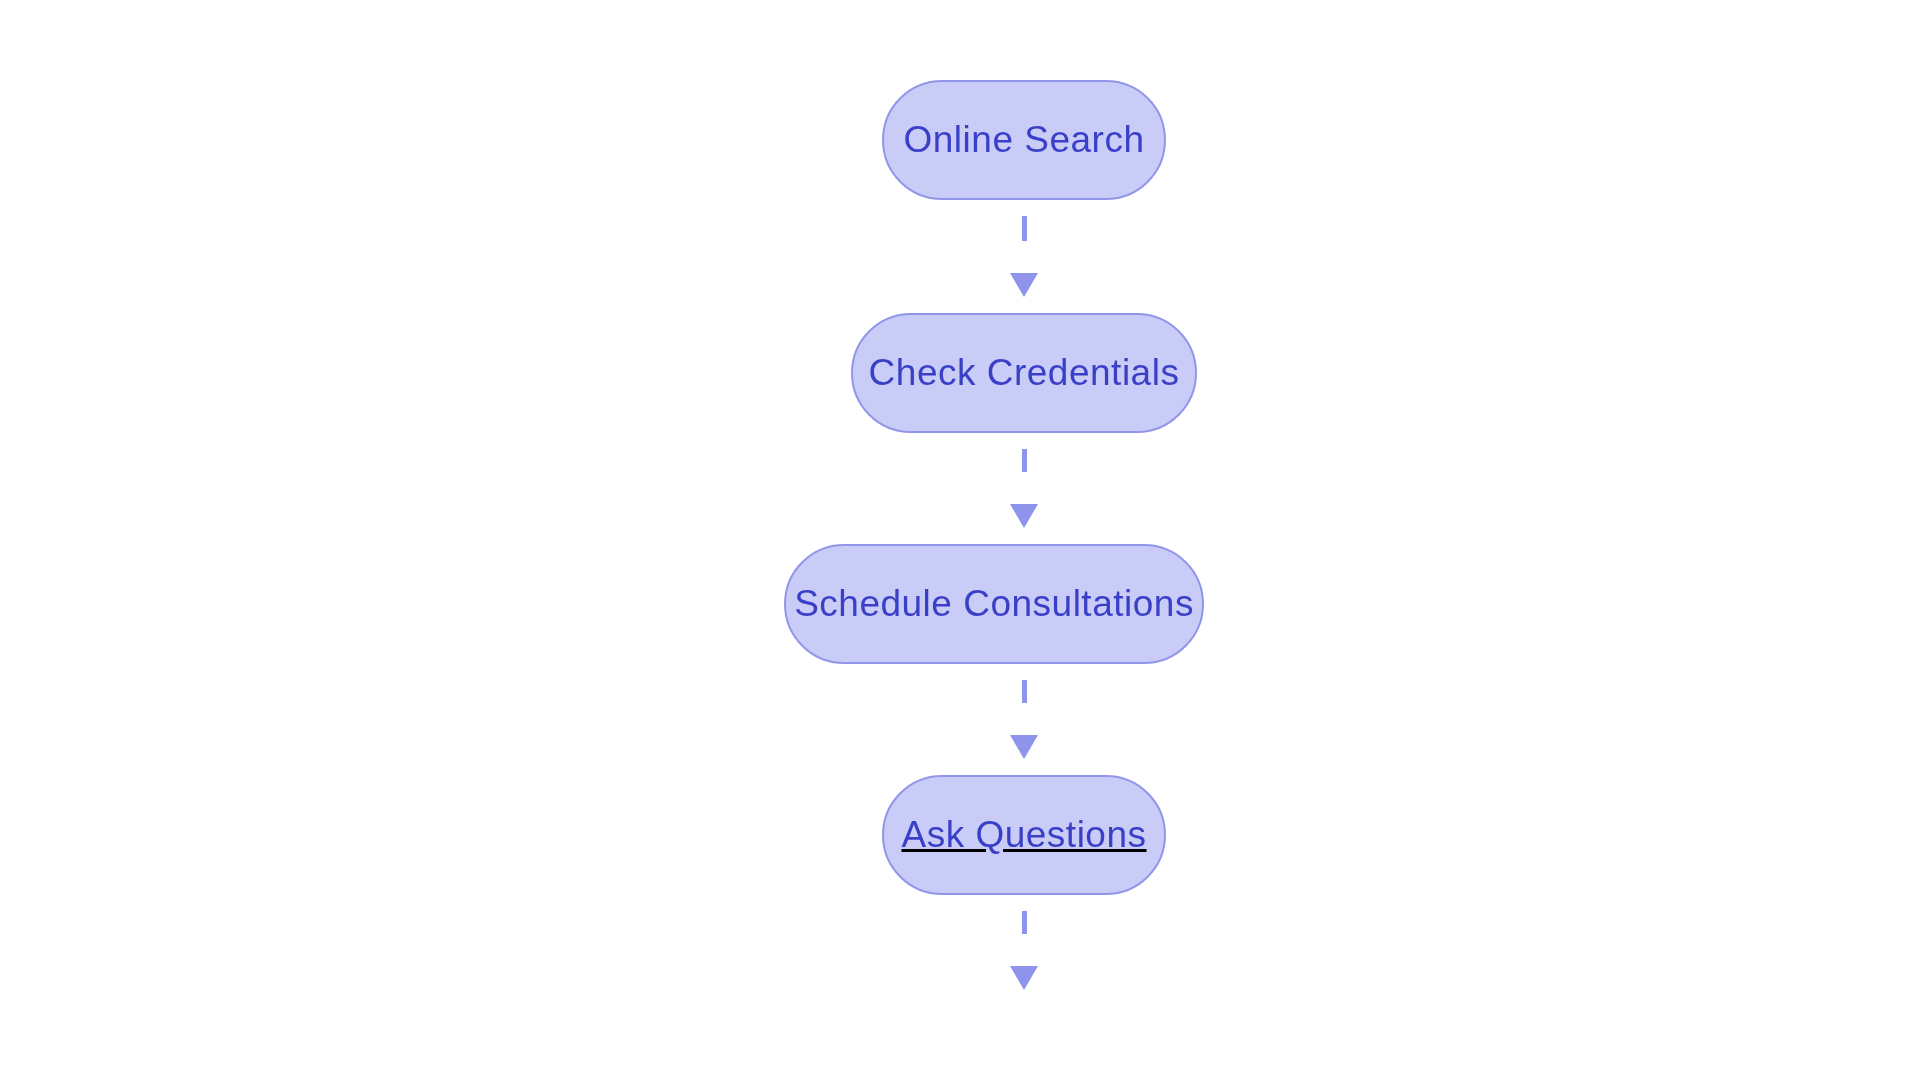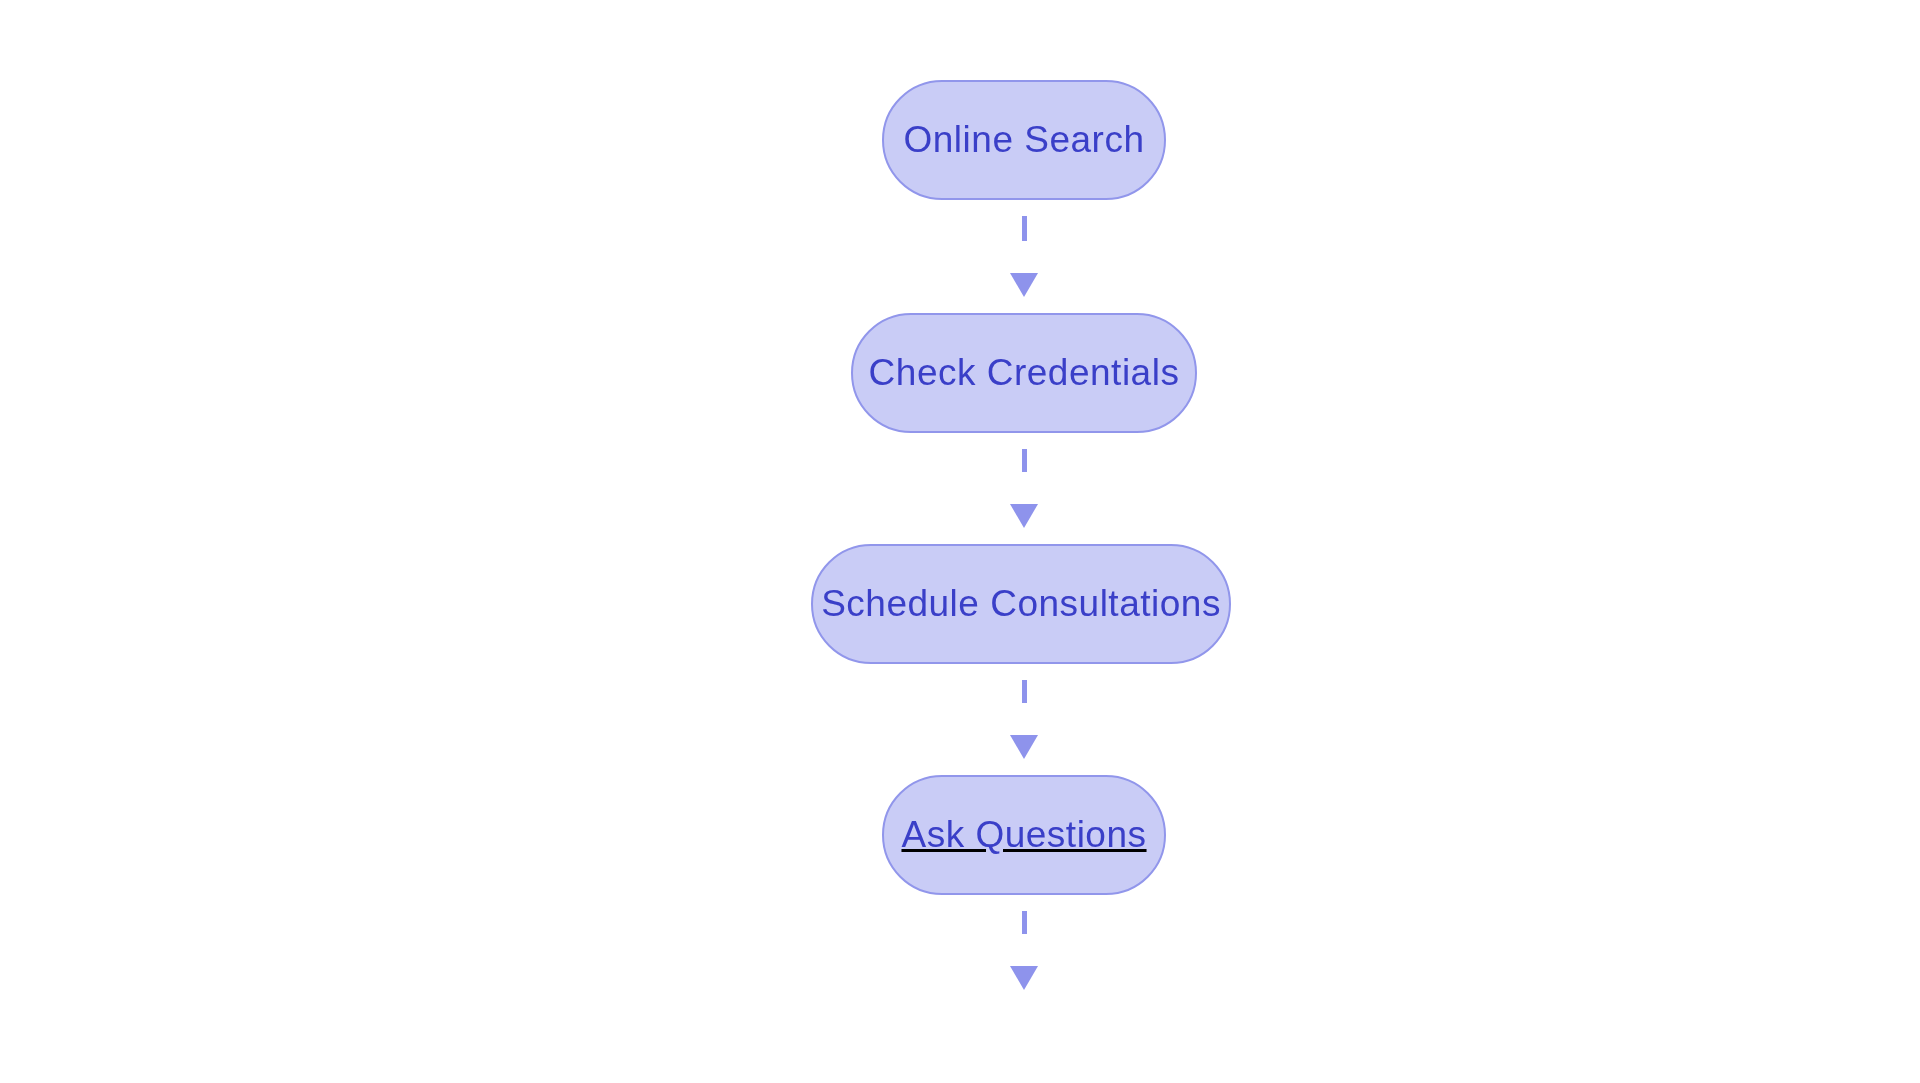--- a/index.html
+++ b/index.html
@@ -74,21 +74,21 @@
 
   <div class="flow-node" style="left:787px; top:249px; width:346px;align-items:center;">
     <span class="node-label">Check Credentials</span>
   </div>
 
   <div class="flow-arrow" style="left:946px; top:369px; height:111px;">
     <div class="arrow-line"></div>
     <div class="arrow-head"></div>
   </div>
 
-  <div class="flow-node" style="left:747px; top:480px; width:420px;">
+  <div class="flow-node" style="left:720px; top:480px; width:420px;">
     <span class="node-label">Schedule Consultations</span>
   </div>
 
   <div class="flow-arrow" style="left:946px; top:600px; height:111px;">
     <div class="arrow-line"></div>
     <div class="arrow-head"></div>
   </div>
 
   <div class="flow-node" style="left:818px; top:711px; width:284px;text-decoration:underline;">
     <span class="node-label">Ask Questions</span>

